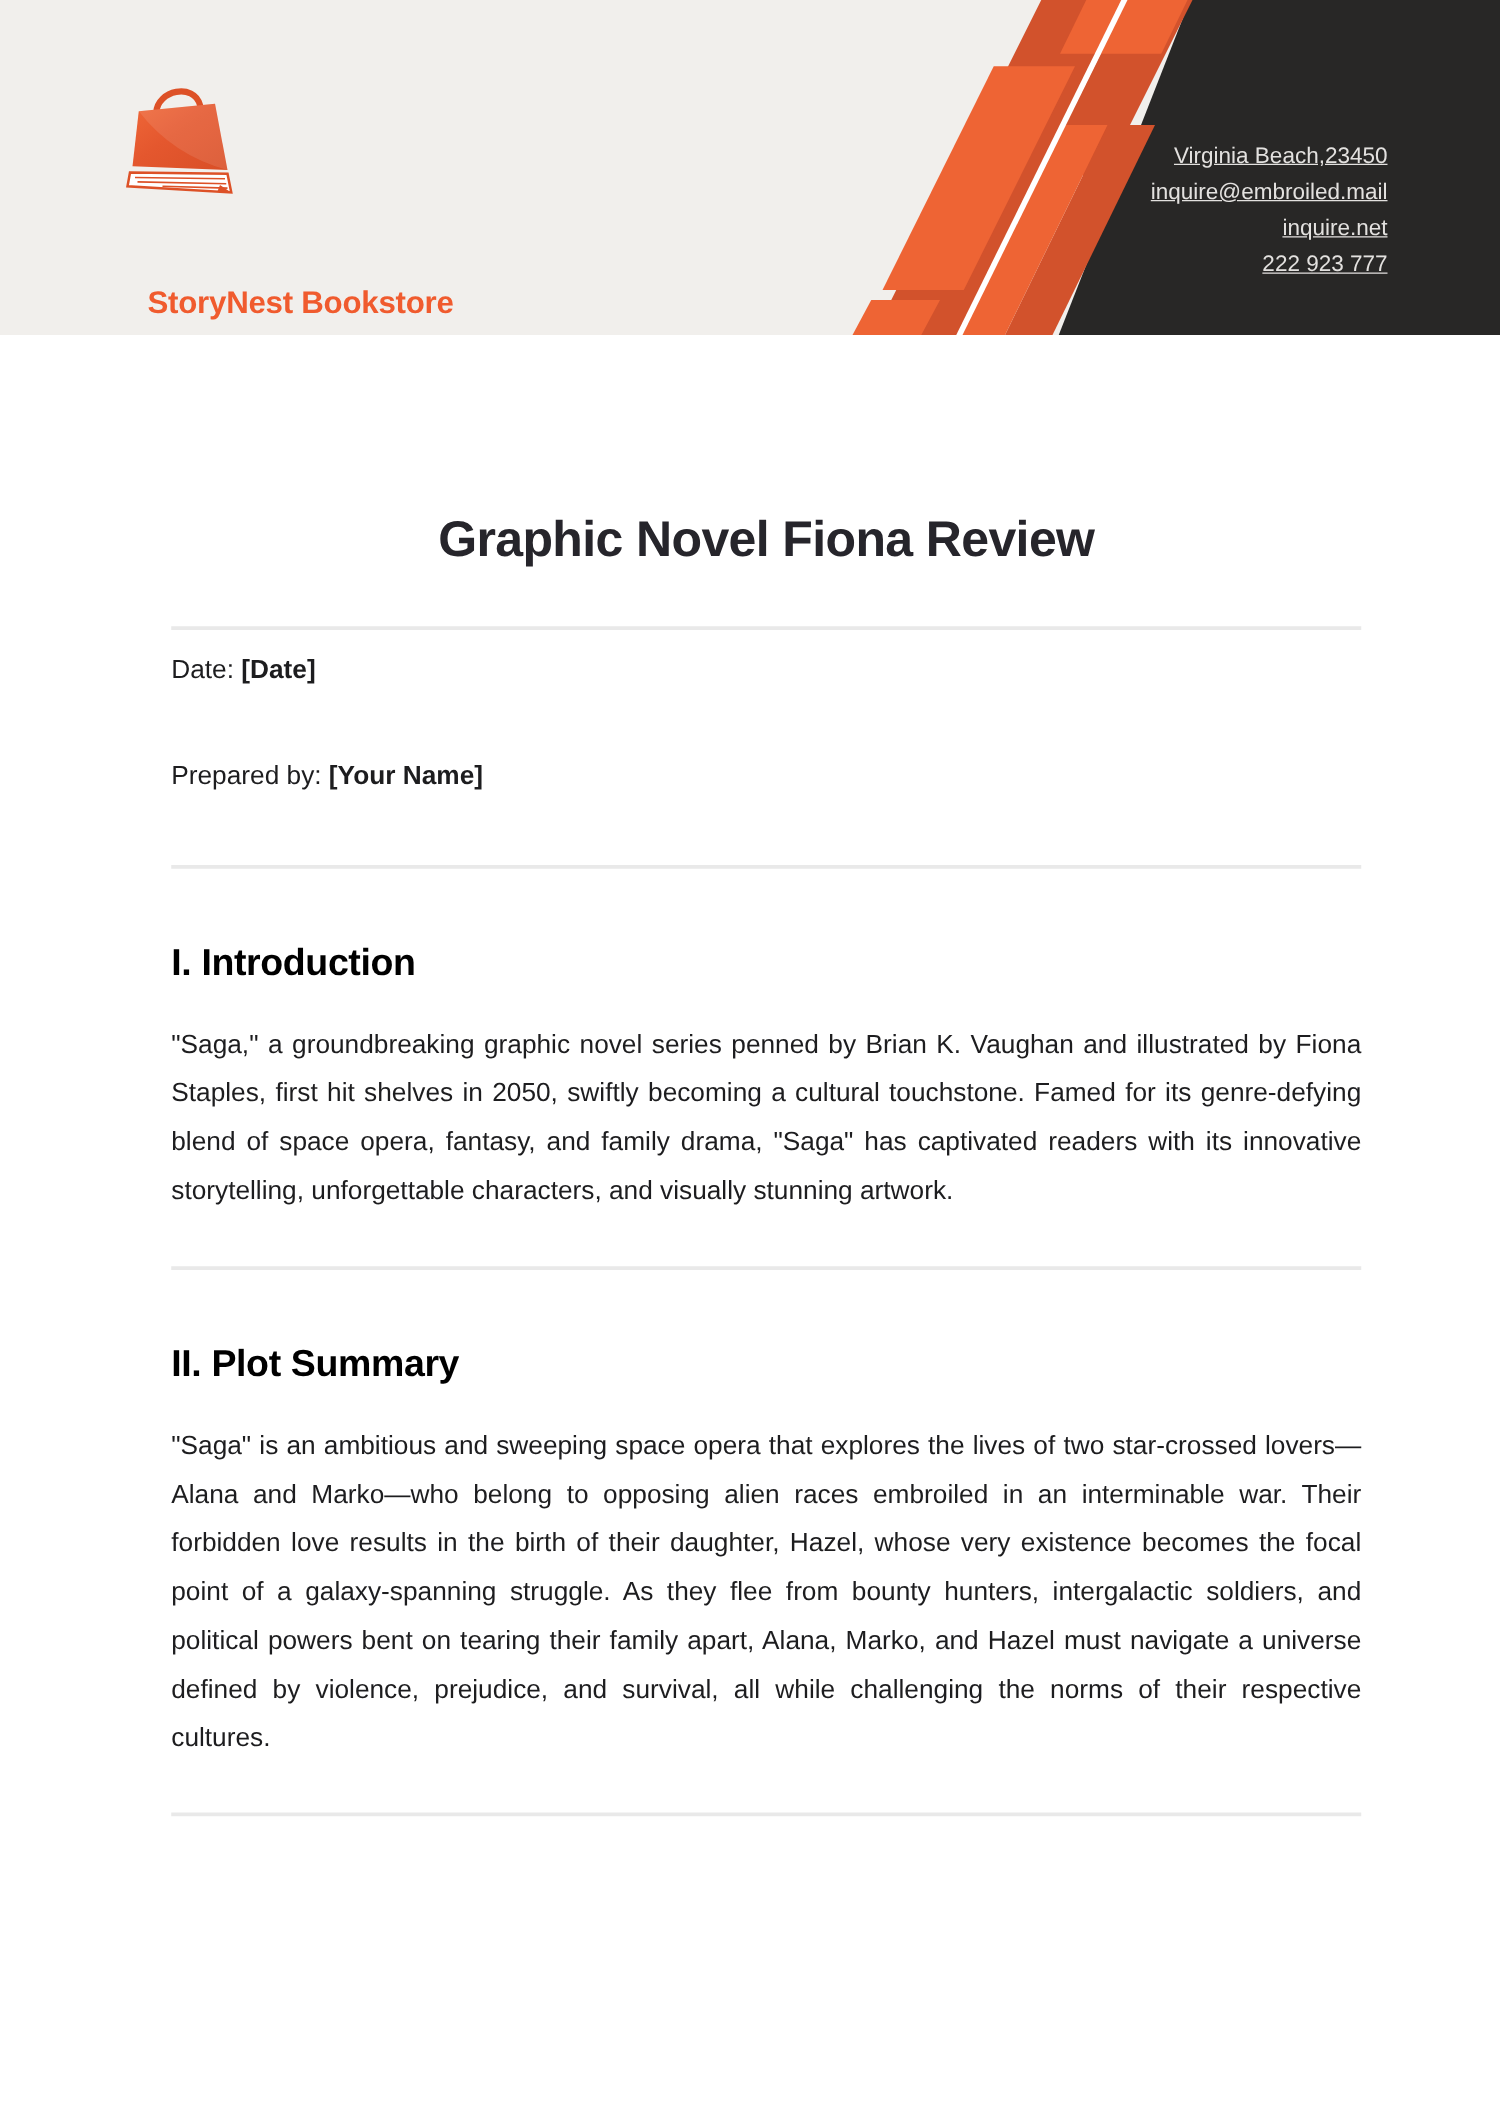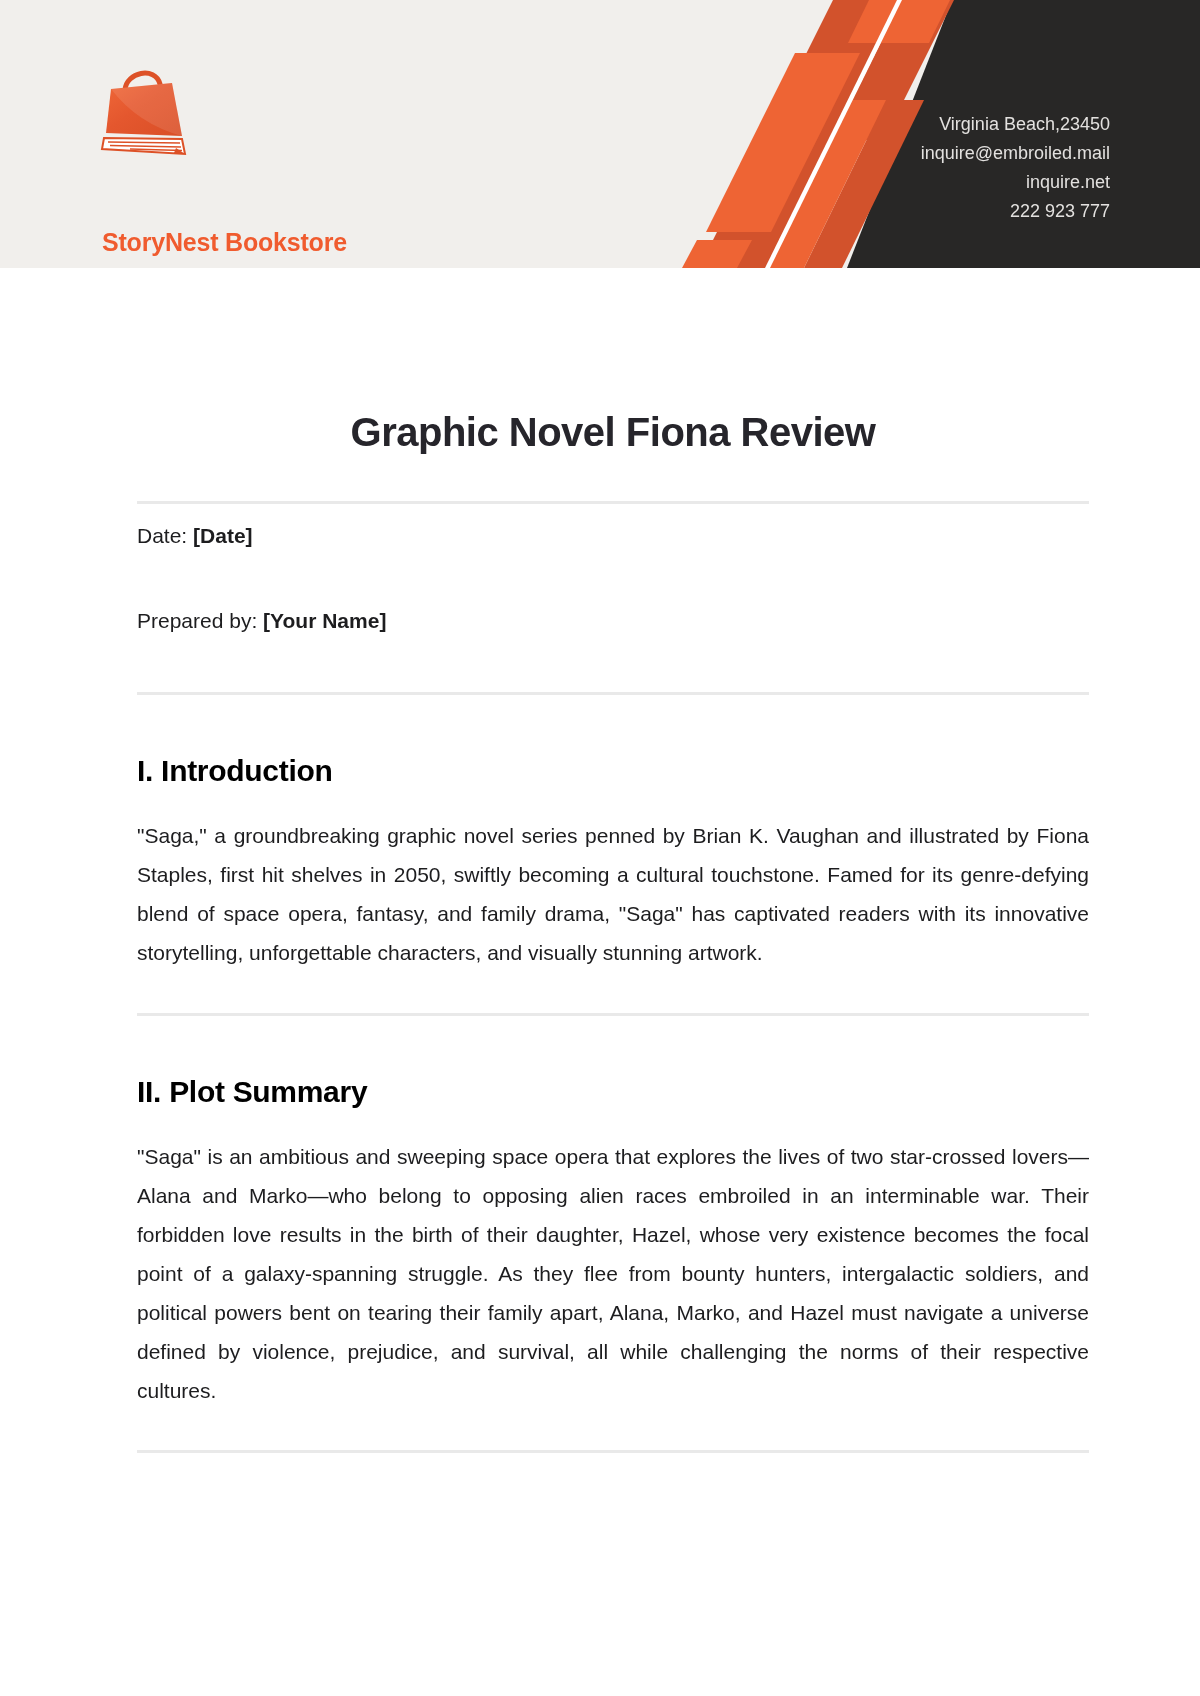--- a/index.html
+++ b/index.html
@@ -31,38 +31,39 @@
     display:block;
   }
   .brand {
     position:absolute;
     left:100px;
     top:62px;
   }
   .brand-logo { display:block; }
   .brand-name {
     position:absolute;
-    left:2px;
+    left:18px;
     top:166px;
     width:400px;
     font-size:25px;
     font-weight:700;
     letter-spacing:-0.2px;
     color:#f05b2e;
     white-space:nowrap;
   }
   .contact {
     position:absolute;
     top:110px;
     right:90px;
     text-align:right;
     color:#e3e1df;
     font-size:18px;
     line-height:29px;
     font-weight:400;
+    text-decoration:underline;
   }
 
   
   .content {
     margin-left:137px;
     width:952px;
   }
   .doc-title {
     margin:140px 0 0 0;
     text-align:center;

